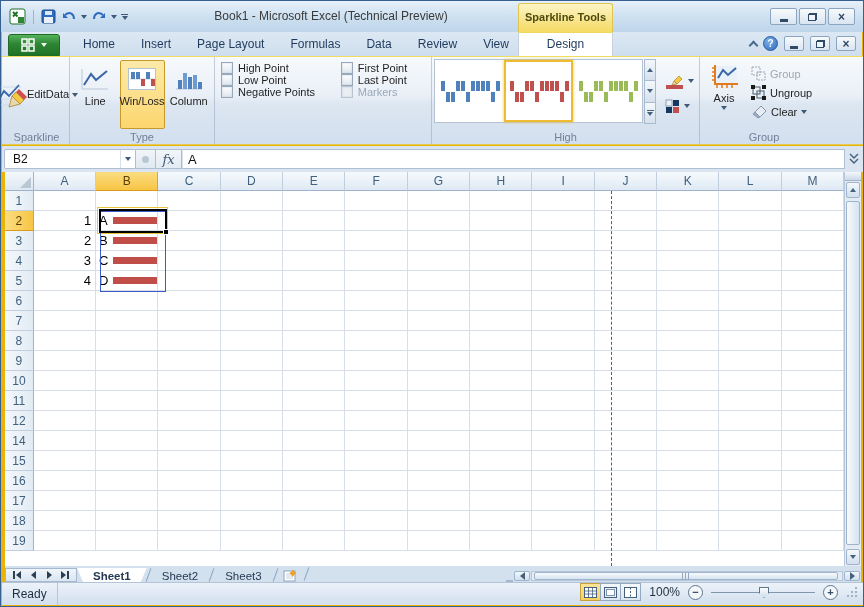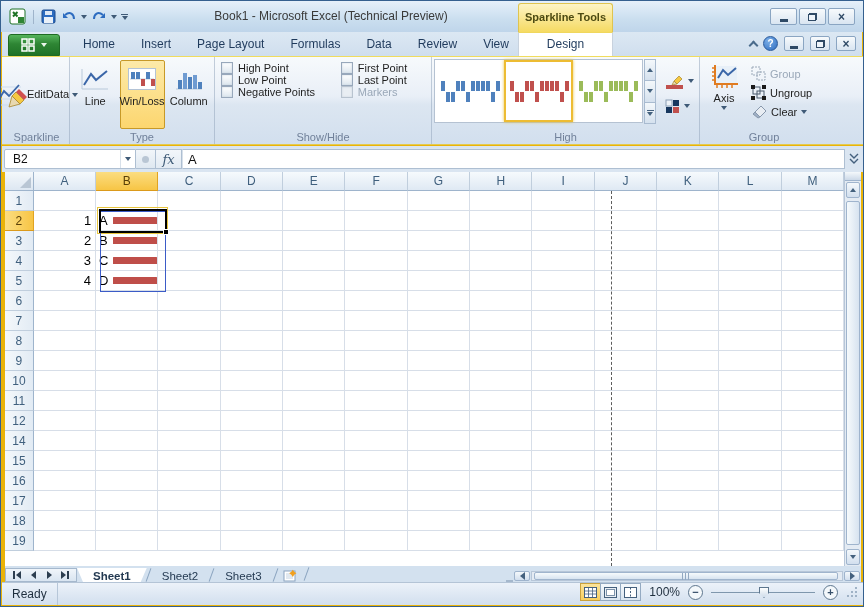--- a/index.html
+++ b/index.html
@@ -322,21 +322,20 @@
           </div>
           <div class="cbrow">
             <span class="cb"></span>
             <span class="cblab">Last Point</span>
           </div>
           <div class="cbrow dis">
             <span class="cb"></span>
             <span class="cblab">Markers</span>
           </div>
         </div>
-      <div class="glabel">Show/Hide</div>
     </div>
 
     <div class="rgroup" style="width:268px;">
       <div class="stylebody">
         <div class="gallery">
             <div class="sitem">
               <svg width="60" height="28">
                 <rect x="1" width="4" height="10" y="4" fill="#4f81bd"></rect>
                 <rect x="6" width="4" height="10" y="15" fill="#4f81bd"></rect>
                 <rect x="11" width="4" height="10" y="15" fill="#4f81bd"></rect>

